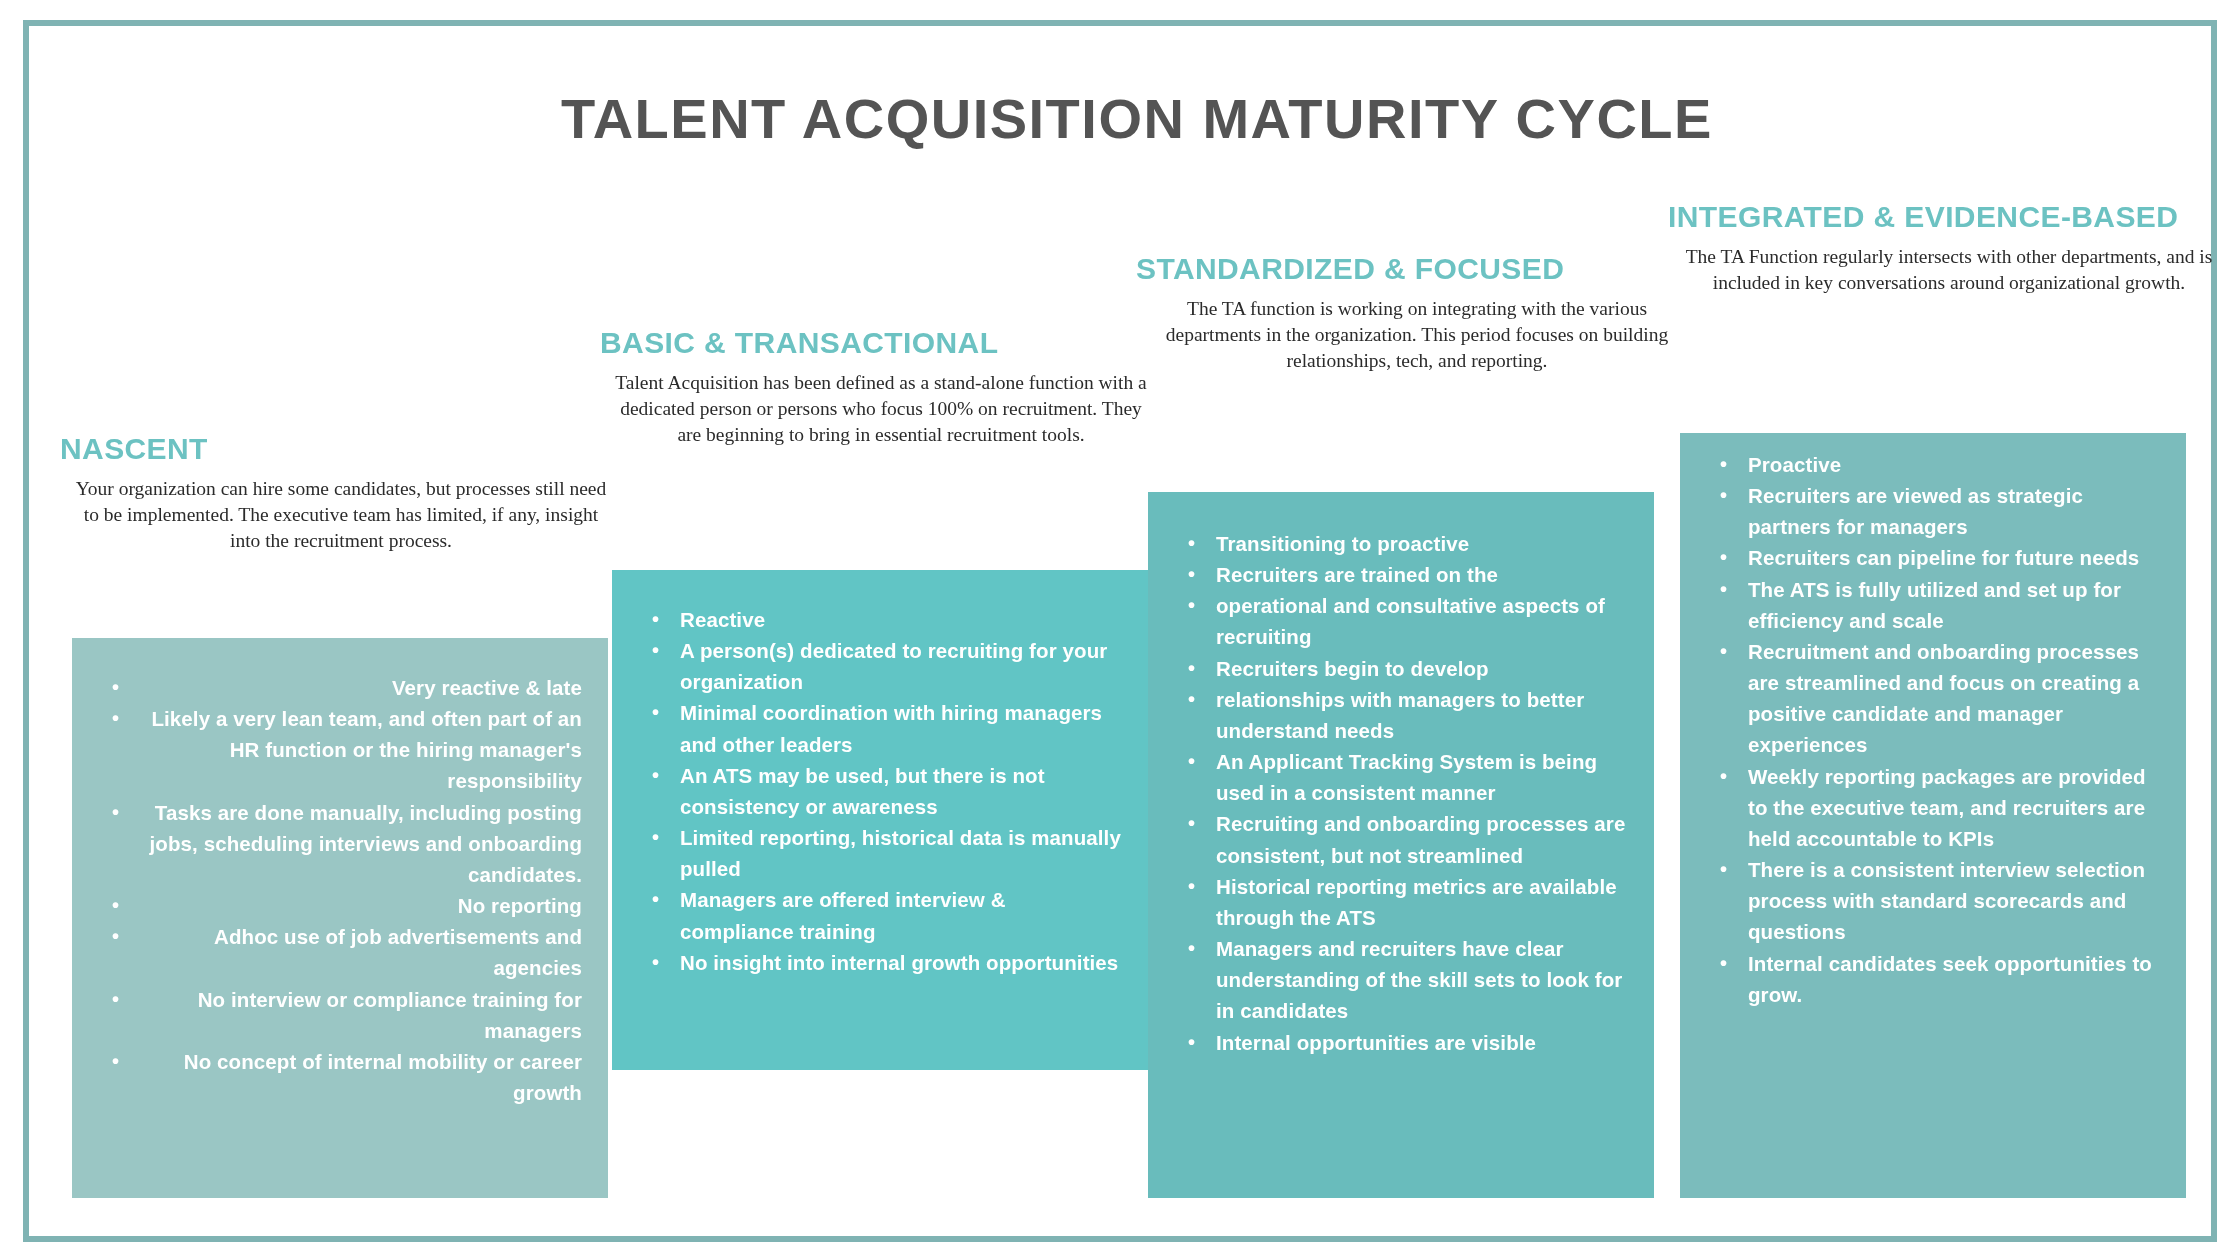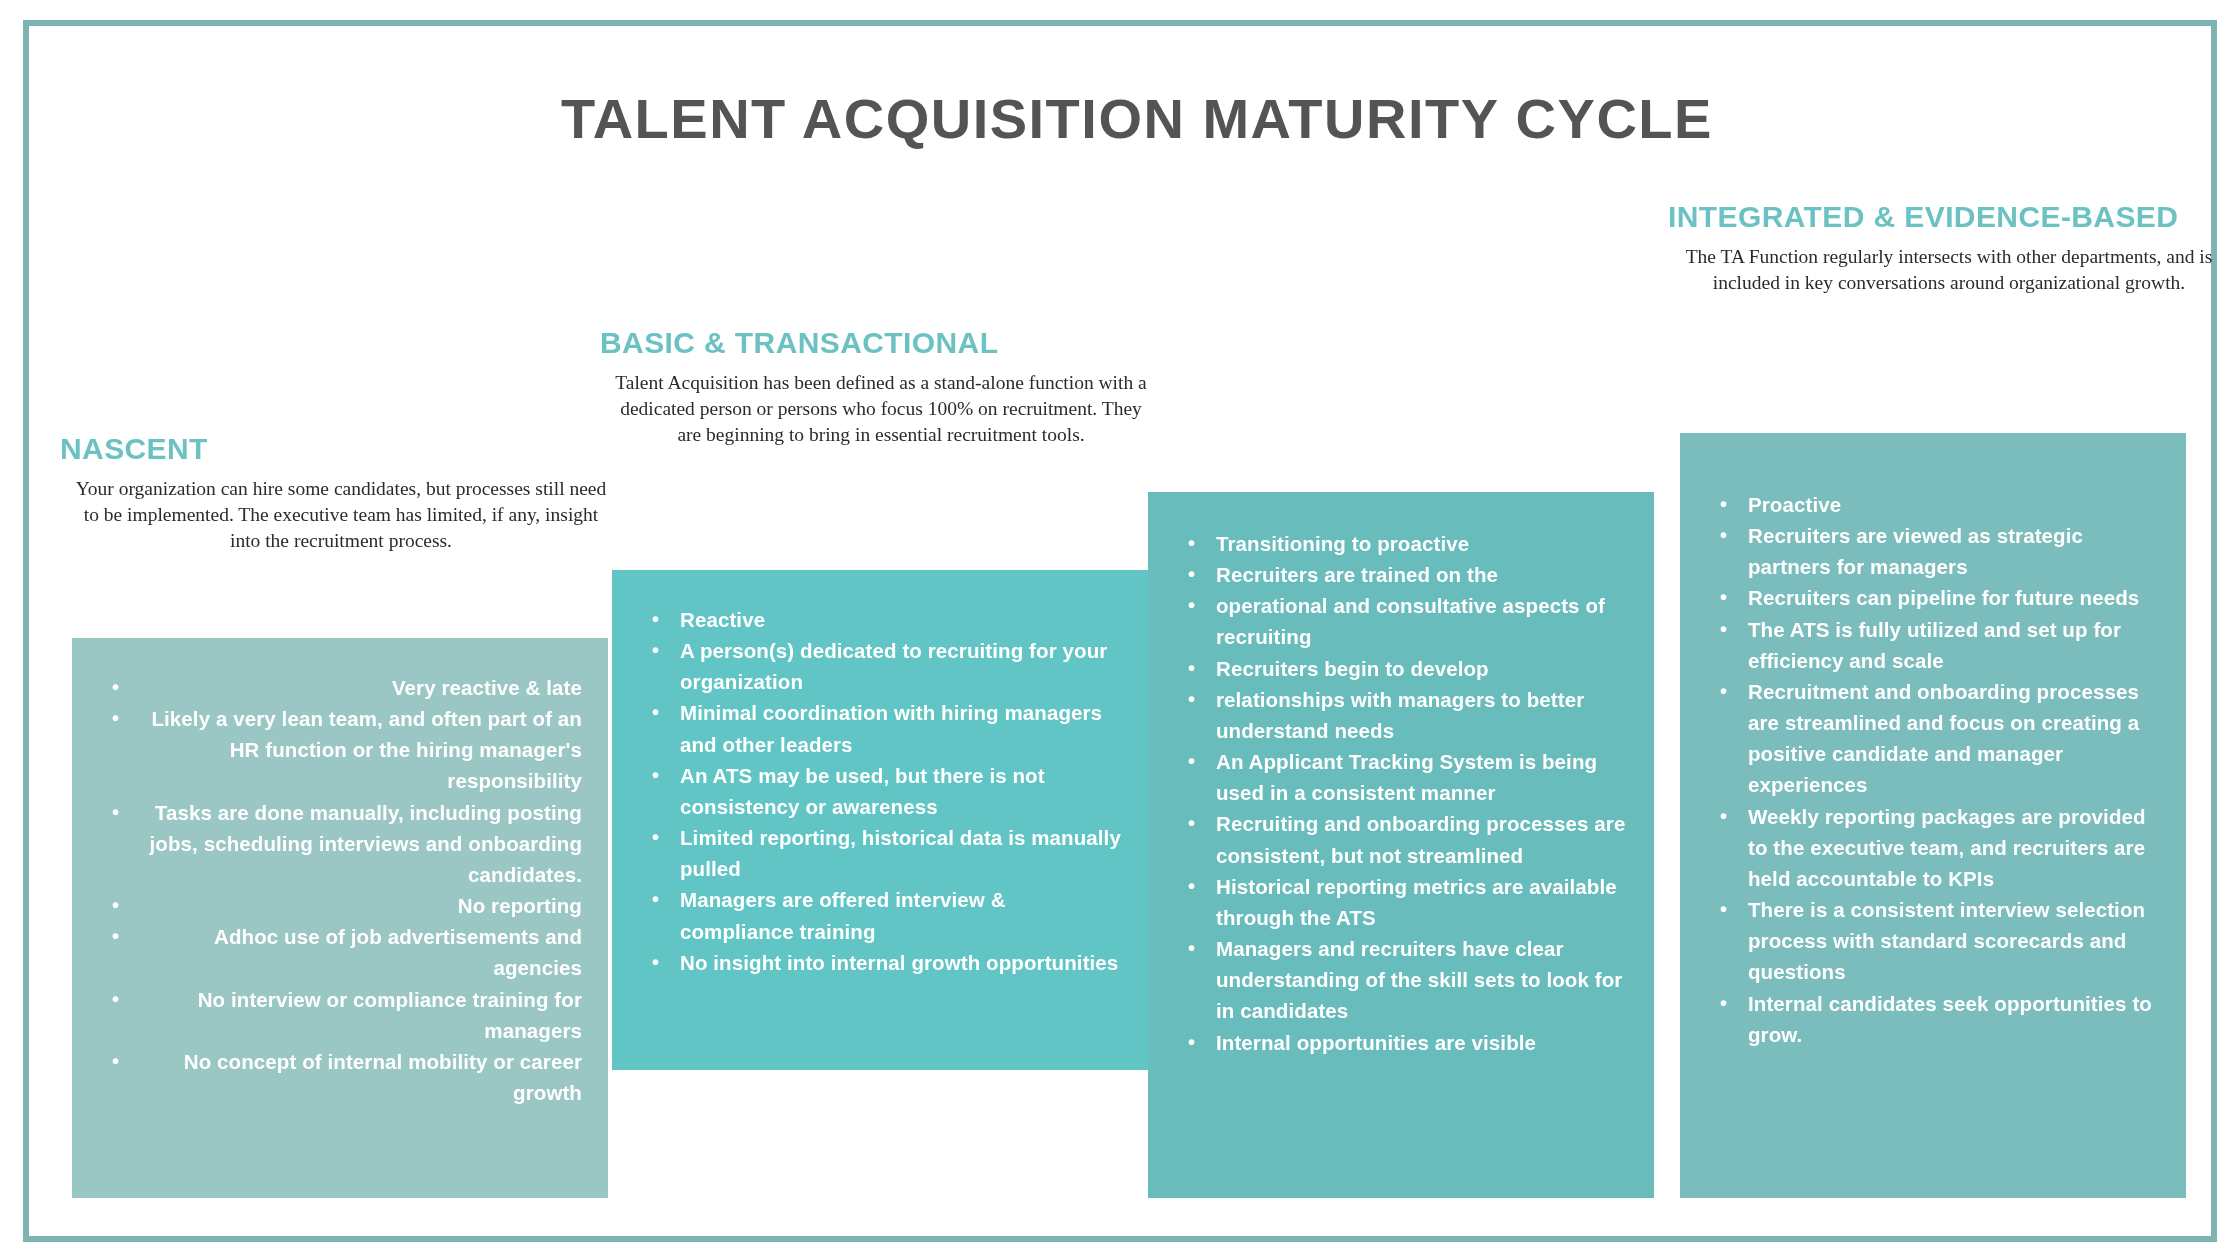--- a/index.html
+++ b/index.html
@@ -132,40 +132,44 @@
       <li>Reactive</li>
       <li>A person(s) dedicated to recruiting for your organization</li>
       <li>Minimal coordination with hiring managers and other leaders</li>
       <li>An ATS may be used, but there is not consistency or awareness</li>
       <li>Limited reporting, historical data is manually pulled</li>
       <li>Managers are offered interview &amp; compliance training</li>
       <li>No insight into internal growth opportunities</li>
     </ul>
   </div>
 
+  <div class="stage" style="left:1136px; top:252px; width:562px;">
+    <div class="stage-head">STANDARDIZED &amp; FOCUSED</div>
+    <div class="stage-desc">The TA function is working on integrating with the various departments in the organization. This period focuses on building relationships, tech, and reporting.</div>
+  </div>
   <div class="stage-panel" style="left:1148px; top:492px; width:506px; height:706px; background:#69bcbc; padding-top:36px;">
     <ul>
       <li>Transitioning to proactive</li>
       <li>Recruiters are trained on the</li>
       <li>operational and consultative aspects of recruiting</li>
       <li>Recruiters begin to develop</li>
       <li>relationships with managers to better understand needs</li>
       <li>An Applicant Tracking System is being used in a consistent manner</li>
       <li>Recruiting and onboarding processes are consistent, but not streamlined</li>
       <li>Historical reporting metrics are available through the ATS</li>
       <li>Managers and recruiters have clear understanding of the skill sets to look for in candidates</li>
       <li>Internal opportunities are visible</li>
     </ul>
   </div>
 
   <div class="stage" style="left:1668px; top:200px; width:562px;">
     <div class="stage-head">INTEGRATED &amp; EVIDENCE-BASED</div>
     <div class="stage-desc">The TA Function regularly intersects with other departments, and is included in key conversations around organizational growth.</div>
   </div>
-  <div class="stage-panel" style="left:1680px; top:433px; width:506px; height:765px; background:#7bbcbc; padding-top:56px;">
+  <div class="stage-panel" style="left:1680px; top:433px; width:506px; height:765px; background:#7bbcbc; padding-top:16px;">
     <ul>
       <li>Proactive</li>
       <li>Recruiters are viewed as strategic partners for managers</li>
       <li>Recruiters can pipeline for future needs</li>
       <li>The ATS is fully utilized and set up for efficiency and scale</li>
       <li>Recruitment and onboarding processes are streamlined and focus on creating a positive candidate and manager experiences</li>
       <li>Weekly reporting packages are provided to the executive team, and recruiters are held accountable to KPIs</li>
       <li>There is a consistent interview selection process with standard scorecards and questions</li>
       <li>Internal candidates seek opportunities to grow.</li>
     </ul>

